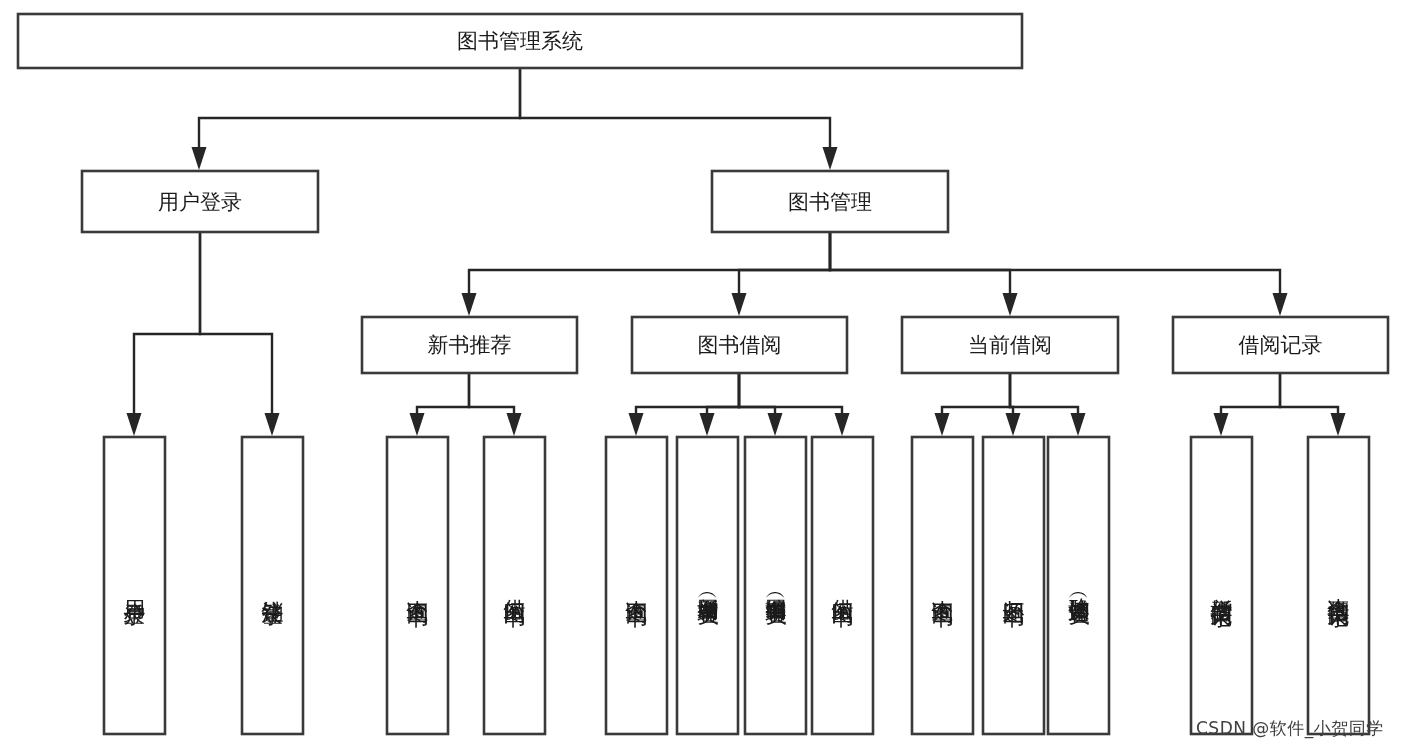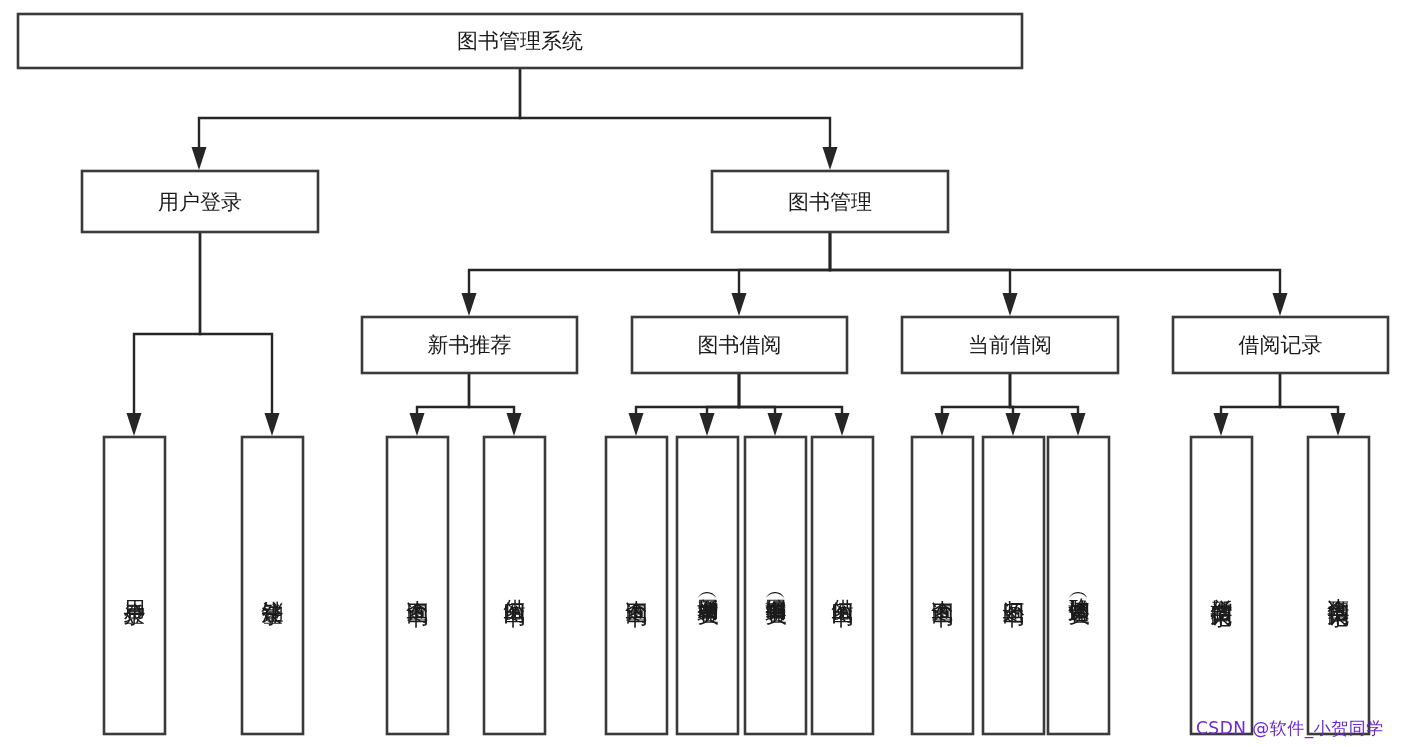--- a/index.html
+++ b/index.html
@@ -56,21 +56,21 @@
     text-orientation: upright;
     font-family: "DejaVu Sans", "Liberation Sans", sans-serif;
     font-size: 22px;
     line-height: 1.18;
     letter-spacing: 2px;
     color: #1b1b1b;
     white-space: nowrap;
   }
   .watermark {
     position: absolute;
-    color: #6d28d9;
+    color: #404040;
     font-family: "DejaVu Sans", "Liberation Sans", sans-serif;
     font-size: 17px;
     white-space: nowrap;
     letter-spacing: 0.5px;
   }
 </style>
 </head>
 <body>
 
 <svg id="diagram-canvas" viewBox="0 0 1405 747">

